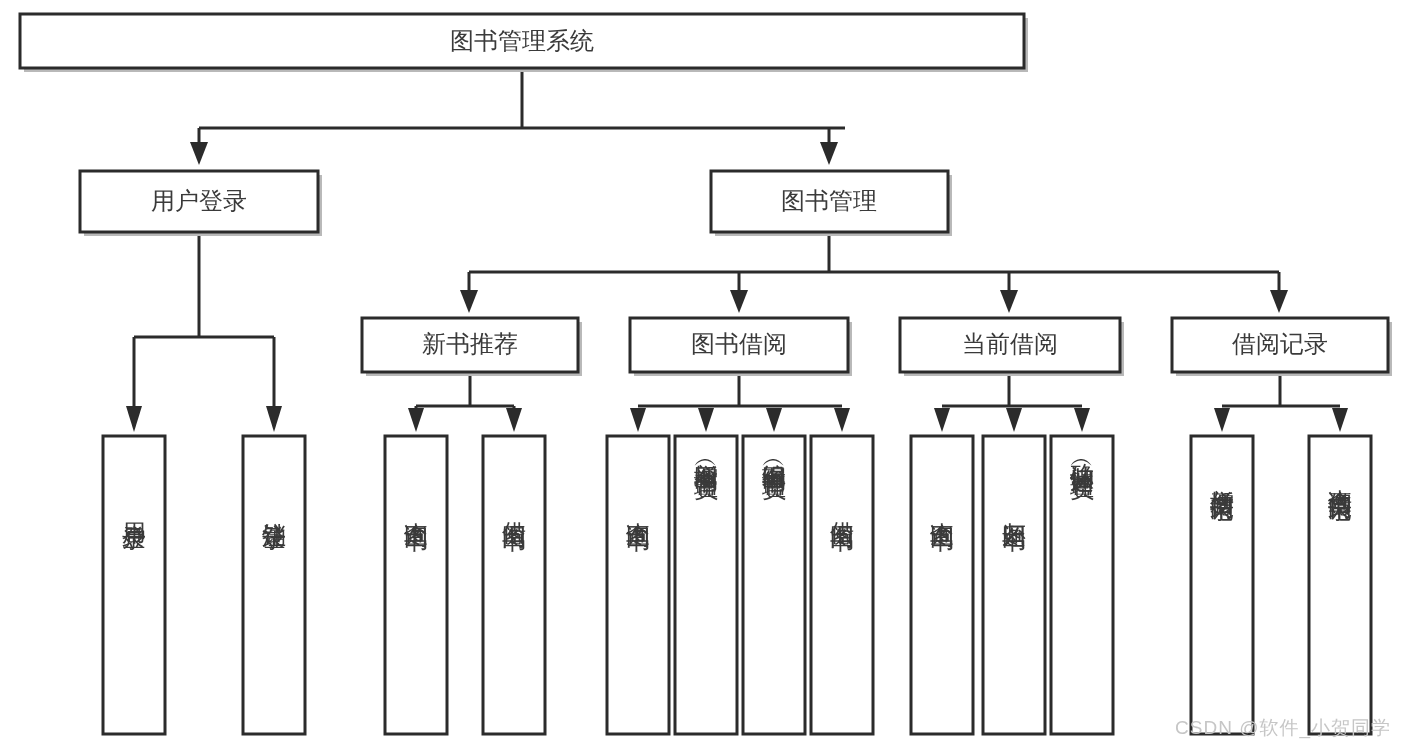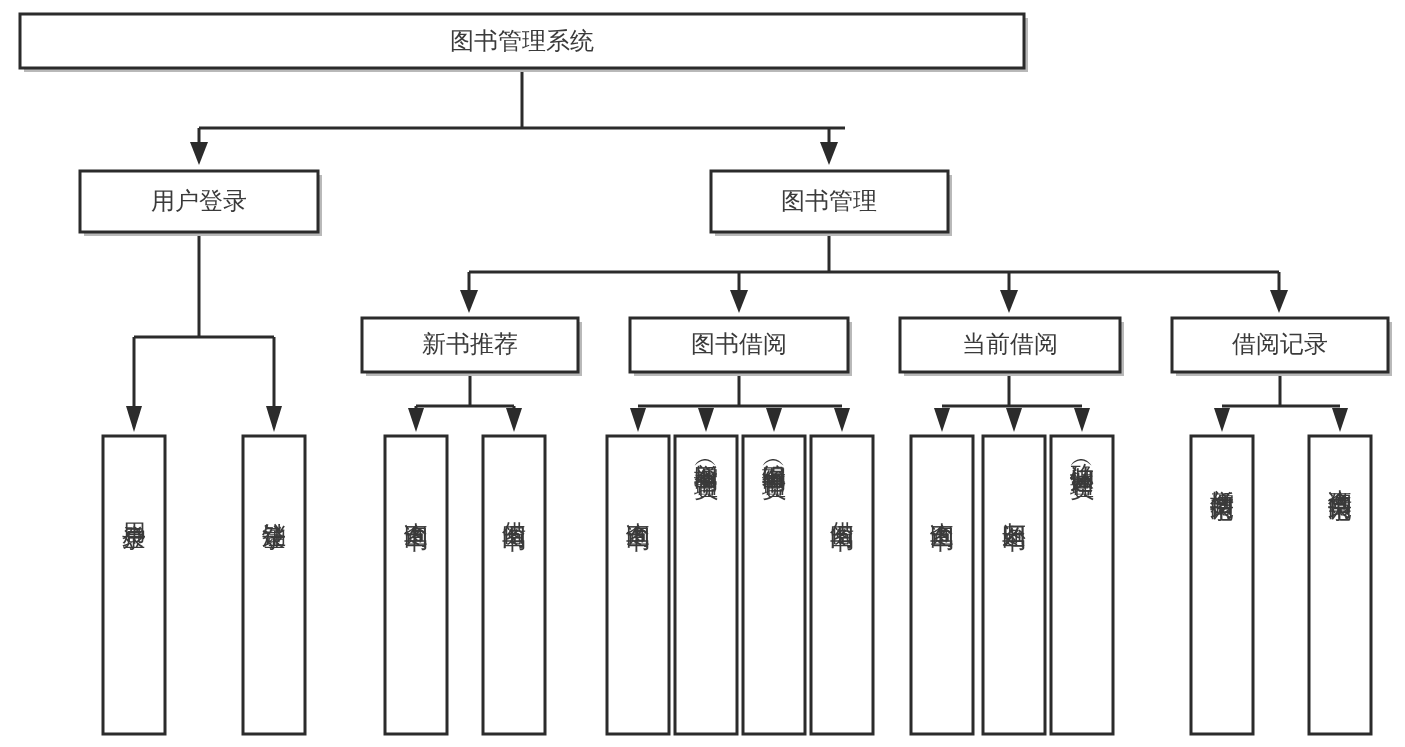--- a/index.html
+++ b/index.html
@@ -205,13 +205,14 @@
   <div class="vert-wrap" style="left:1051px;top:444px;width:62px;height:290px;">
     <span class="vert-label">确认归还（管理员）</span>
   </div>
   <div class="vert-wrap" style="left:1191px;top:470px;width:62px;height:264px;">
     <span class="vert-label">新增借阅记录</span>
   </div>
   <div class="vert-wrap" style="left:1309px;top:470px;width:62px;height:264px;">
     <span class="vert-label">查询借阅记录</span>
   </div>
 
+  <div class="watermark">CSDN @软件_小贺同学</div>
 </div>
 
 </body></html>

